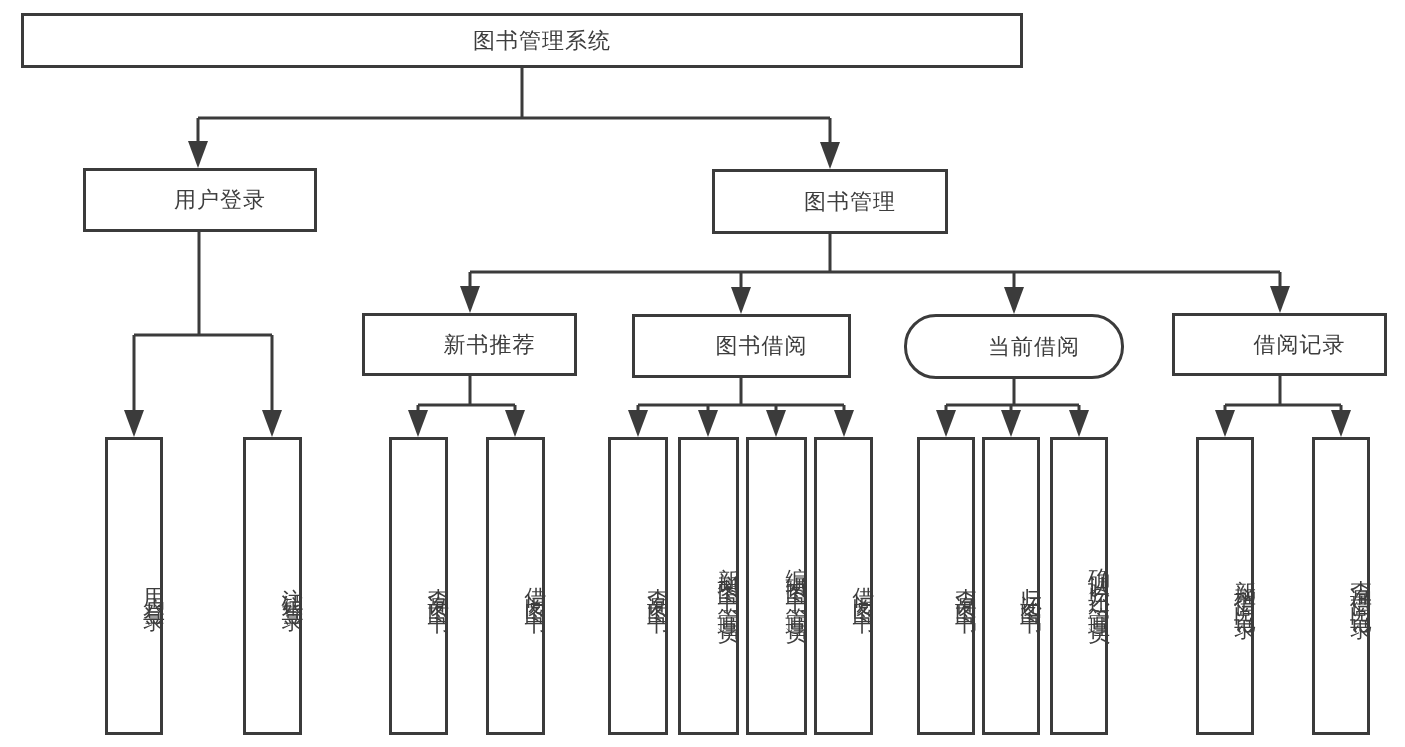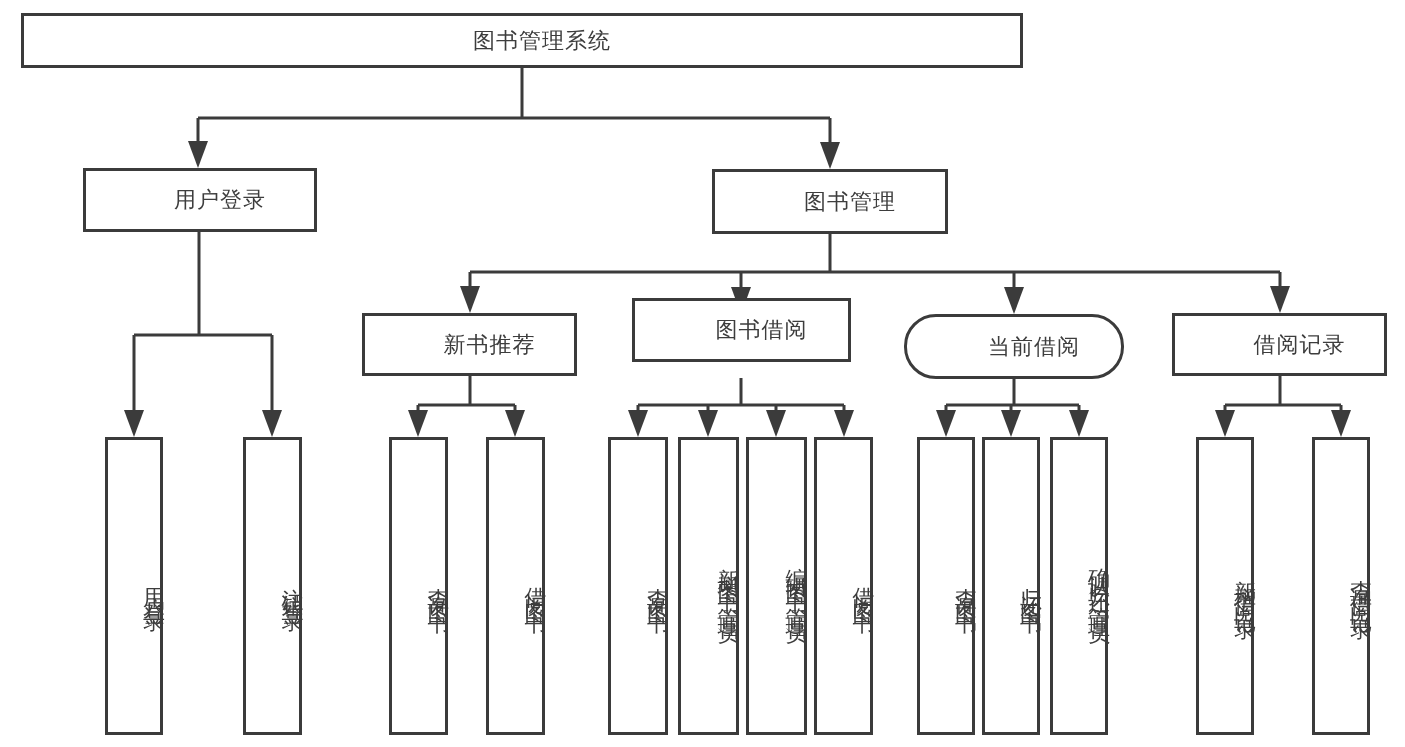--- a/index.html
+++ b/index.html
@@ -45,21 +45,21 @@
     letter-spacing: 8px;
     font-size: 22px;
     white-space: normal;
     line-height: 1;
   }
   
   .n-root  { left: 21px;   top: 13px;  width: 1002px; height: 55px; }
   .n-login { left: 83px;   top: 168px; width: 234px;  height: 64px; }
   .n-mgmt  { left: 712px;  top: 169px; width: 236px;  height: 65px; }
   .n-rec   { left: 362px;  top: 313px; width: 215px;  height: 63px; }
-  .n-bor   { left: 632px;  top: 298px; width: 219px;  height: 64px; }
+  .n-bor   { left: 632px;  top: 314px; width: 219px;  height: 64px; }
   .n-cur   { left: 904px;  top: 314px; width: 220px;  height: 65px; border-radius: 32px; }
   .n-hist  { left: 1172px; top: 313px; width: 215px;  height: 63px; }
   
   .lf-1  { left: 105px;  width: 58px; }
   .lf-2  { left: 243px;  width: 59px; }
   .lf-3  { left: 389px;  width: 59px; }
   .lf-4  { left: 486px;  width: 59px; }
   .lf-5  { left: 608px;  width: 60px; }
   .lf-6  { left: 678px;  width: 61px; }
   .lf-7  { left: 746px;  width: 61px; }

